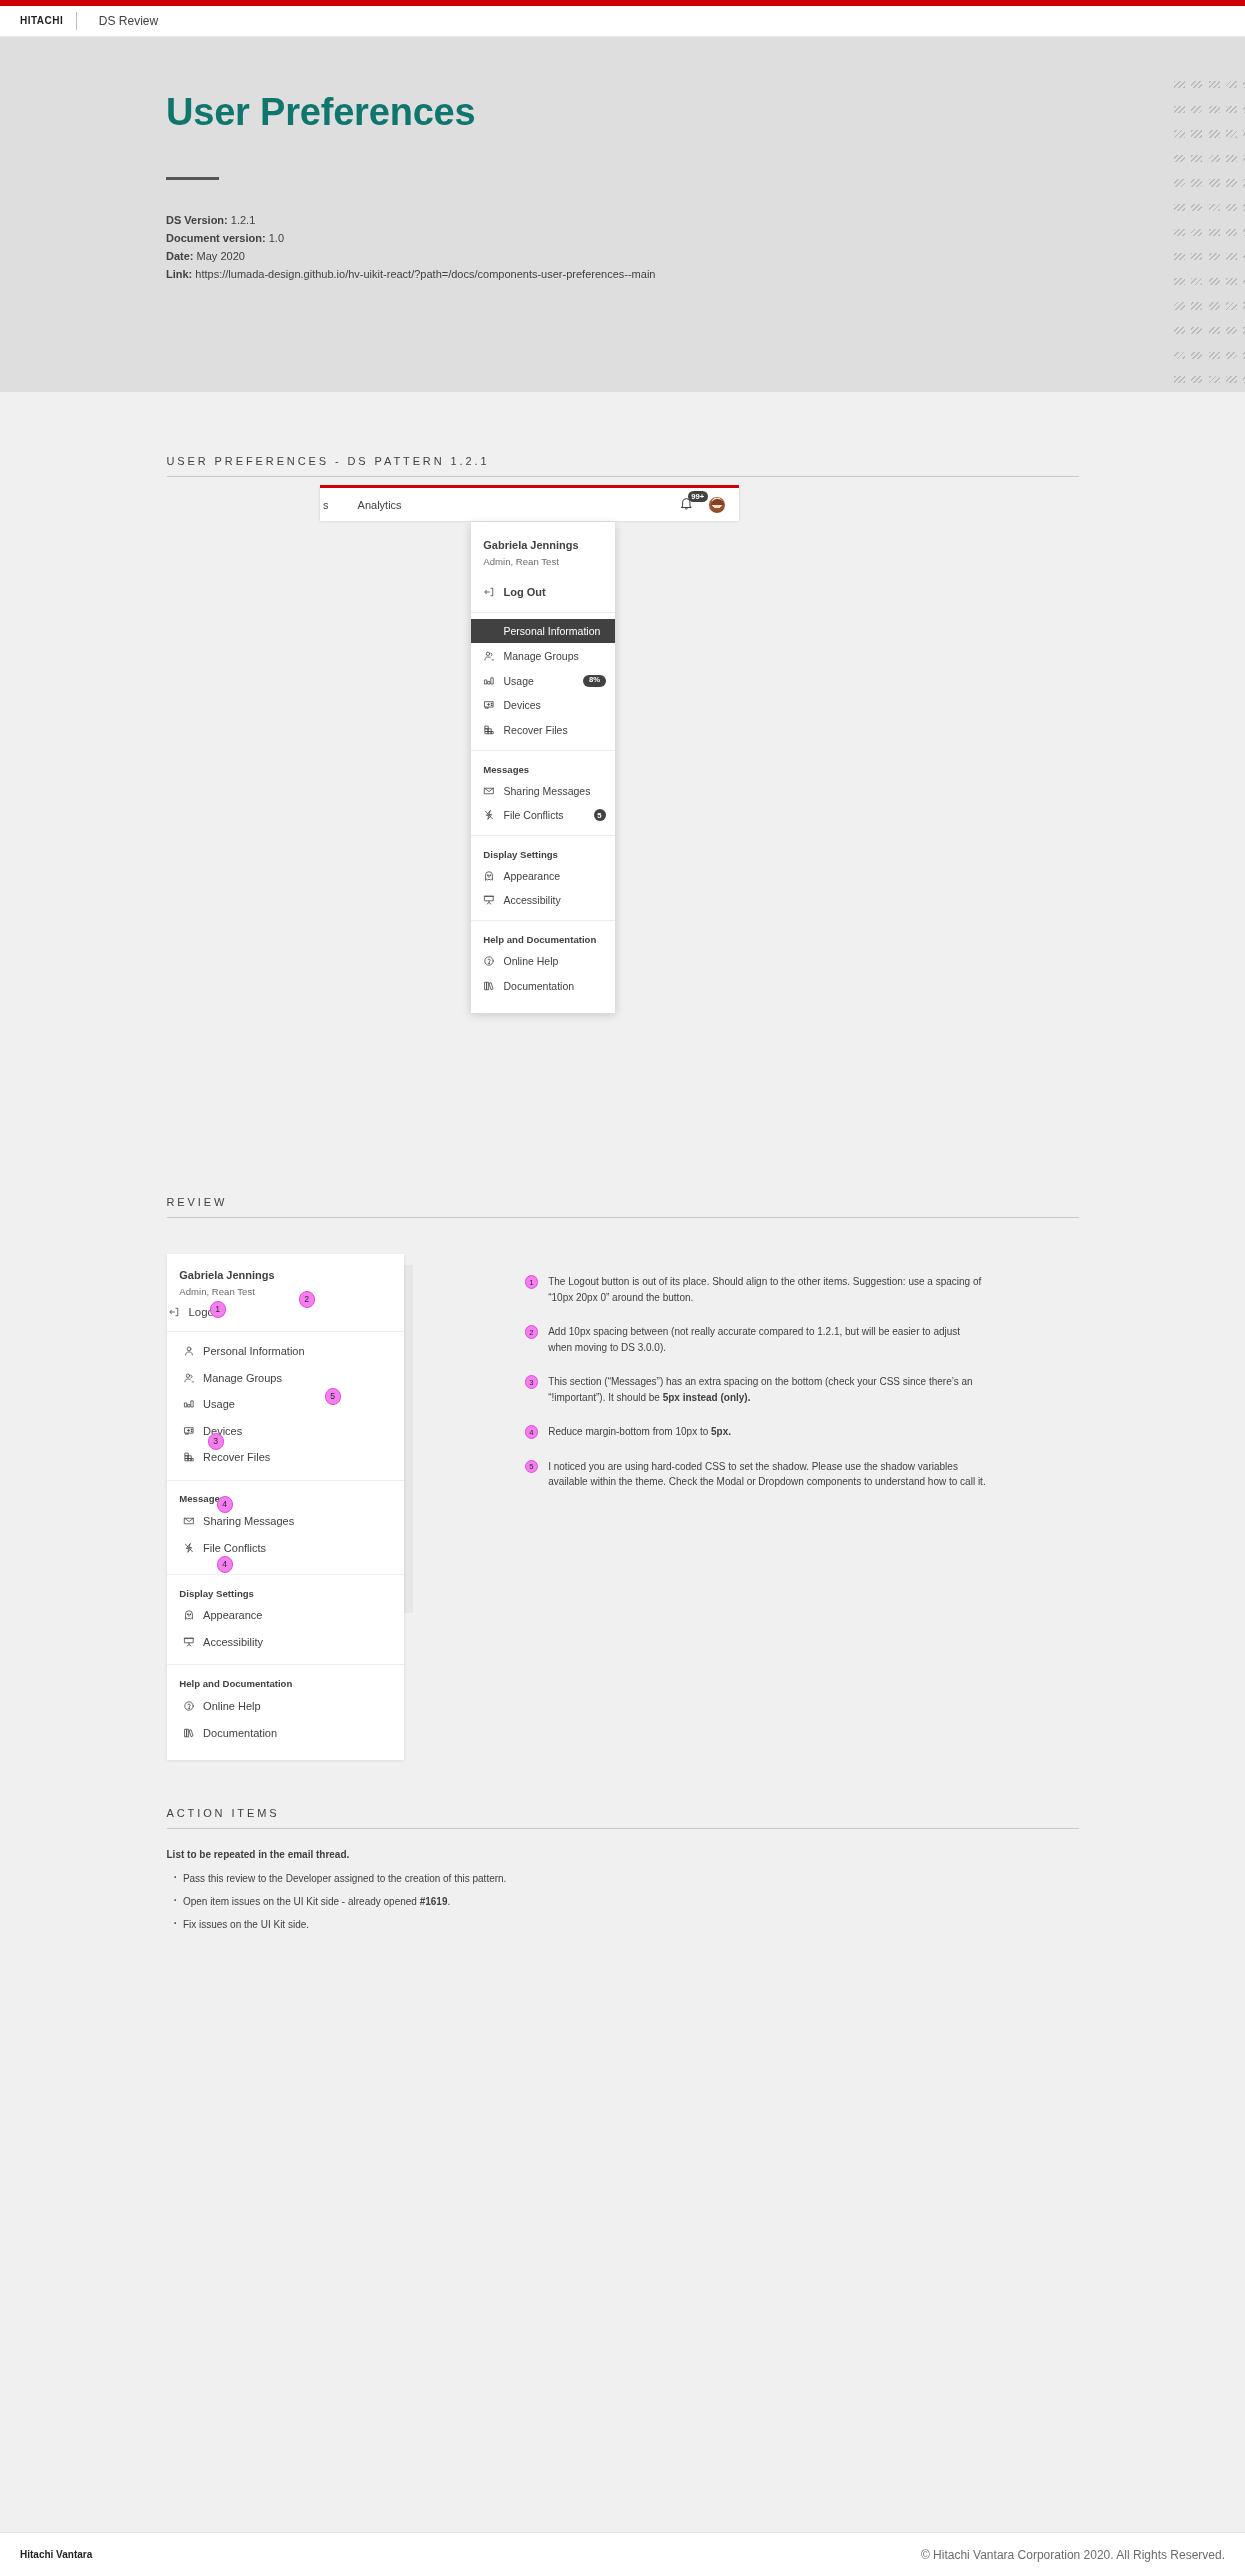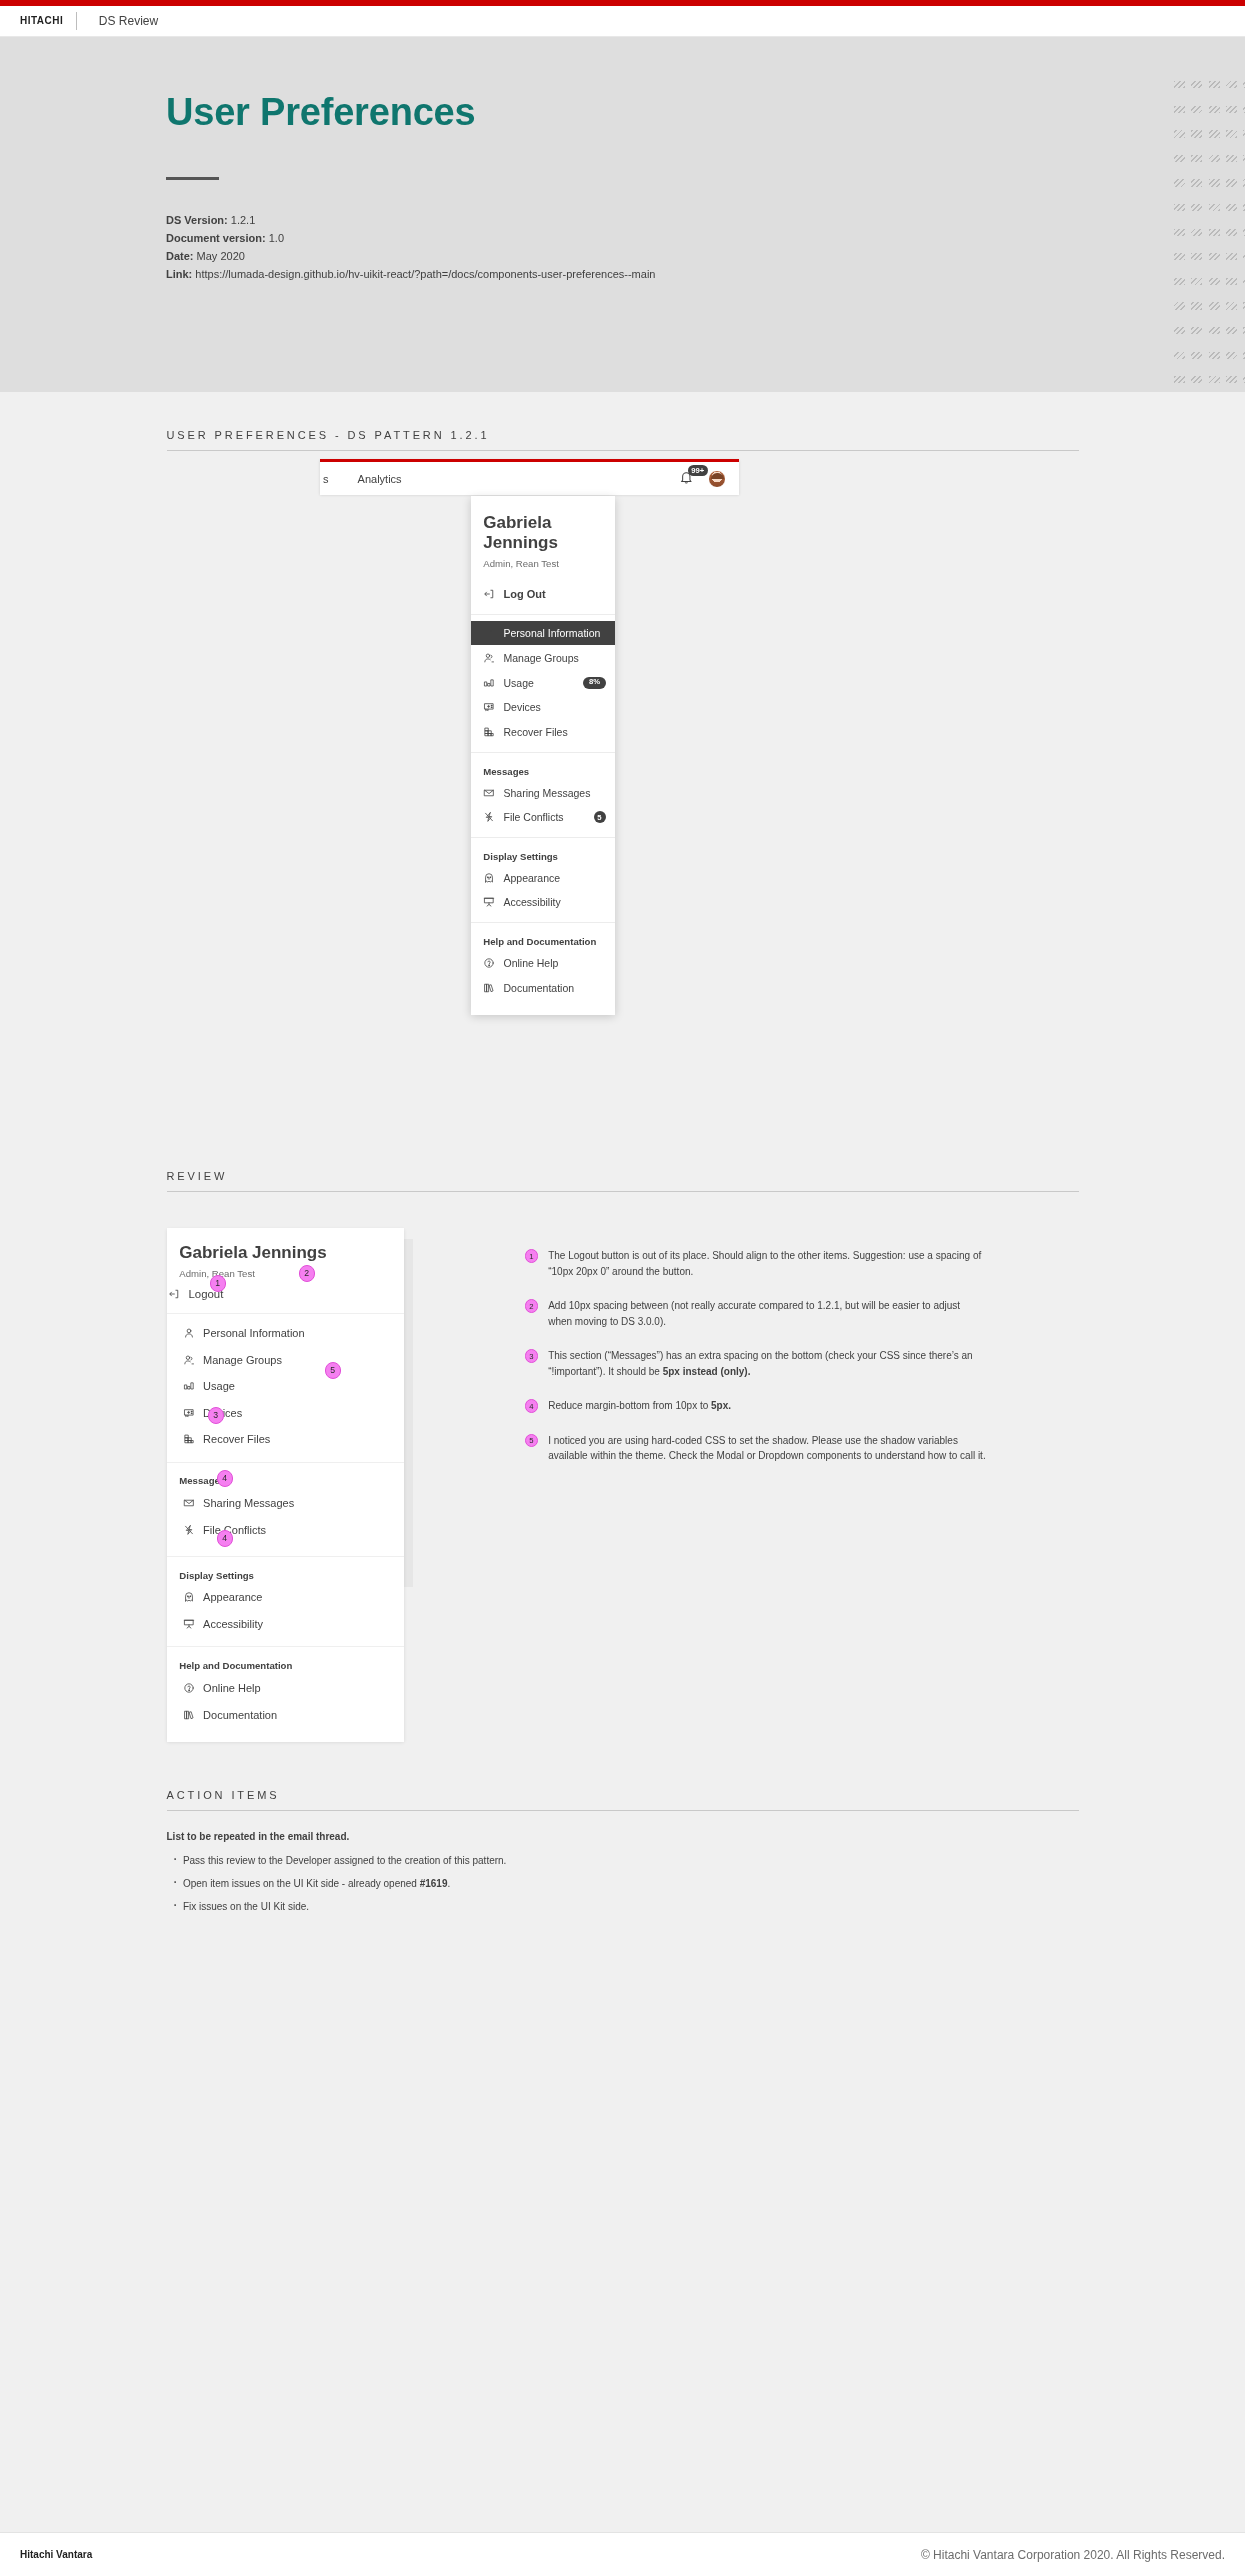--- a/index.html
+++ b/index.html
@@ -44,21 +44,21 @@
                         repeating-linear-gradient(to right, #000 0 11px, transparent 11px 17.3px);
     -webkit-mask-composite: source-in;
     mask-image: repeating-linear-gradient(to bottom, #000 0 7.3px, transparent 7.3px 24.6px),
                 repeating-linear-gradient(to right, #000 0 11px, transparent 11px 17.3px);
     mask-composite: intersect;
     opacity:.95;
   }
 
   
   .section-head {
-    width: 912px; margin: 0 auto; padding-top: 37px;
+    width: 912px; margin: 0 auto; padding-top: 63px;
   }
   .section-title {
     font-size: 11px; letter-spacing: 2.9px; color:#414141; font-weight: 400;
     padding-bottom: 9px;
   }
   .section-line { height:0.9px; background:#c9c9c9; width:100%; }
 
   
   .pattern-wrap { width:912px; margin: 0 auto; position:relative; height: 720px; }
 
@@ -85,21 +85,21 @@
   .avatar-sm:after{
     content:""; position:absolute; left:2.7px; top:1.8px; width:12.8px; height:6.4px;
     background:#7a4326; border-radius: 6.4px 6.4px 0 0;
   }
 
   .dropdown {
     position:absolute; left: 304px; top: 46px; width: 144px;
     background:#fff; box-shadow: 0 1.8px 9px rgba(0,0,0,.18);
   }
   .dd-user { padding: 16.4px 12.8px 5.5px 12.8px; }
-  .dd-user-name { font-size: 17px; font-weight: 700; color:#414141; }
+  .dd-user-name { font-size: 11px; font-weight: 700; color:#414141; }
   .dd-user-role { font-size: 9.6px; color:#6c6c6c; margin-top: 5.5px; }
   .dd-logout {
     display:flex; align-items:center; gap:8.2px; padding: 12.8px 12.8px 14.6px 12.8px;
     font-size: 11px; font-weight:700; color:#414141; cursor:pointer;
   }
   .dd-sep { height:0.9px; background:#ececec; }
   .dd-group { padding: 5.5px 0 7.3px 0; }
   .dd-group-label {
     font-size:9.6px; font-weight:700; color:#414141; padding: 7.3px 12.8px 3.6px 12.8px;
   }

